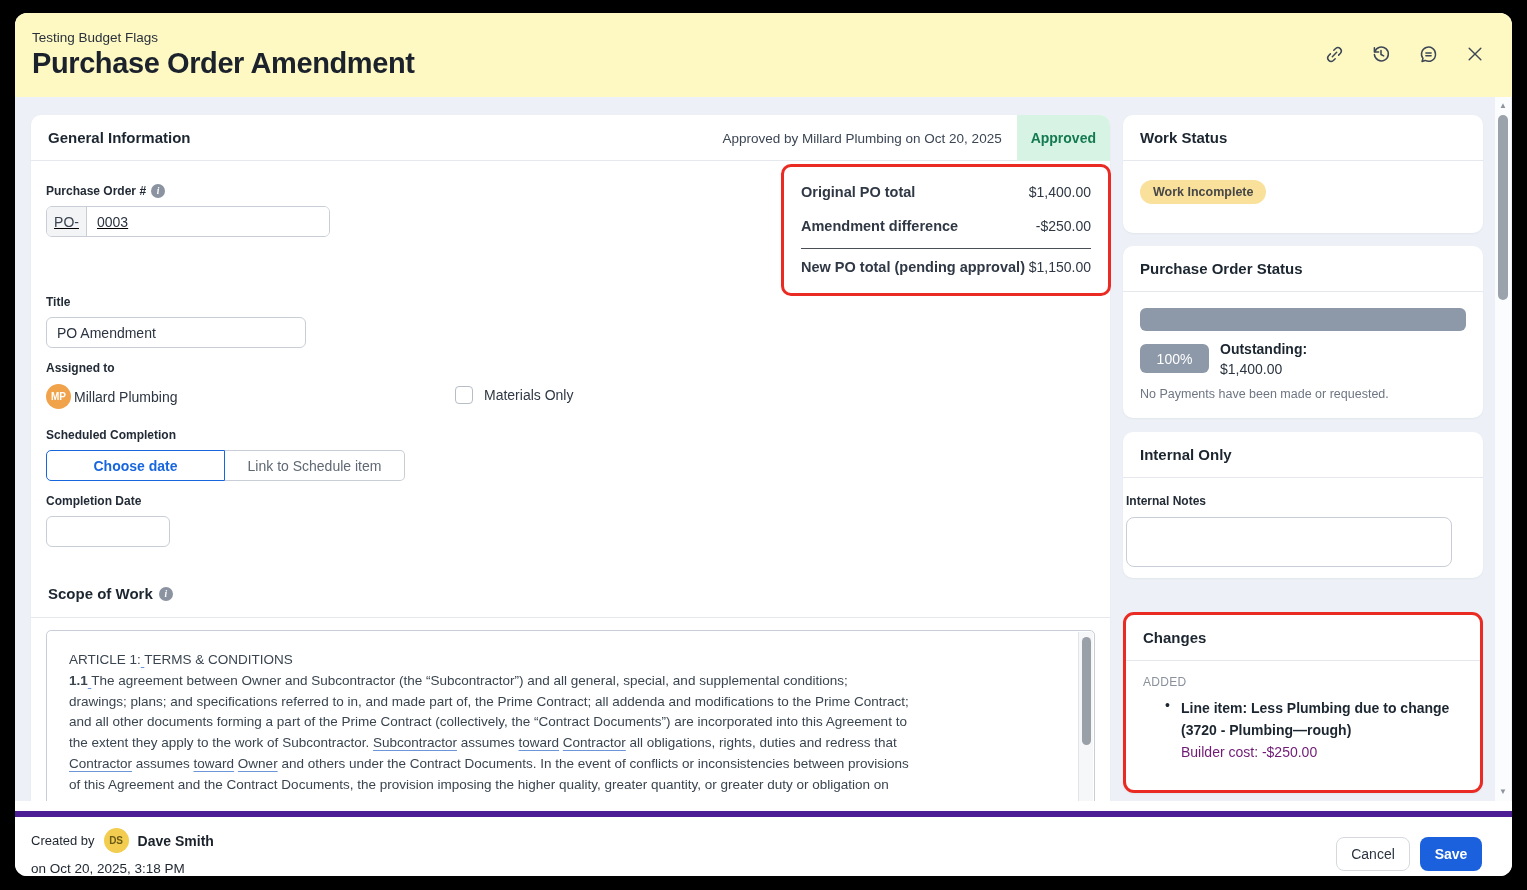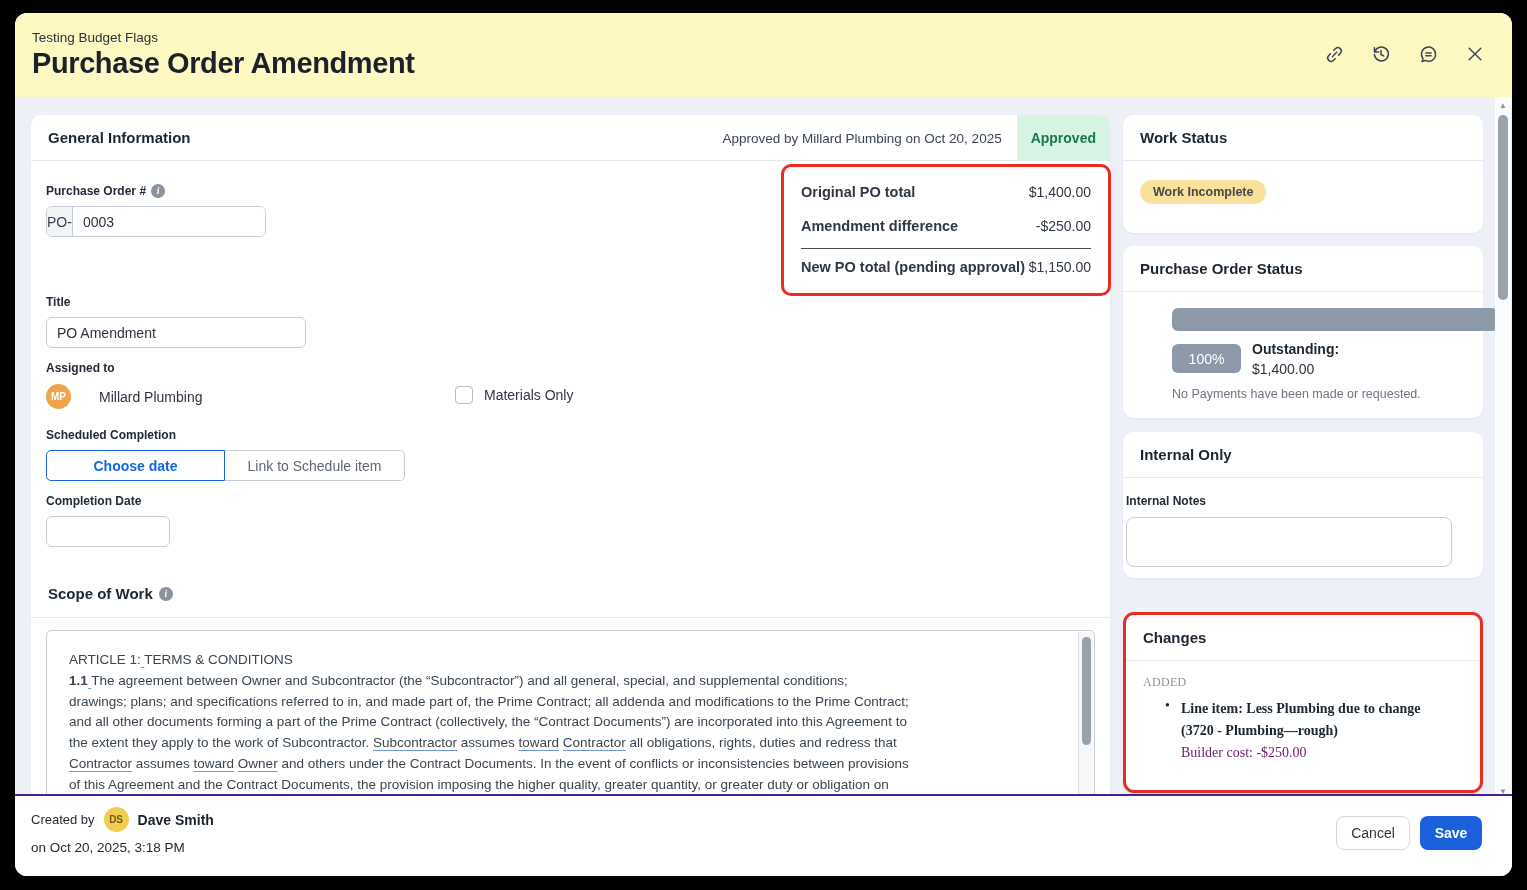--- a/index.html
+++ b/index.html
@@ -29,39 +29,39 @@
   .approval-wrap { position:absolute; right:0; top:0; height:46px; display:flex; align-items:center; }
   .approval-text { font-size:13.5px; color:#3c4654; margin-right:15px; }
   .approved-badge { height:46px; min-width:93px; background:#d6f3e4; color:#157a4f; font-weight:700; font-size:14px;
                     display:flex; align-items:center; justify-content:center; border-top-right-radius:10px; padding:0 14px; }
 
   .field-label { font-size:12px; font-weight:700; color:#222b36; display:flex; align-items:center; gap:5px; }
   .info-icon { width:14px; height:14px; border-radius:50%; background:#8b93a1; color:#fff; font-size:9.5px; font-weight:700;
                display:inline-flex; align-items:center; justify-content:center; font-style:italic; font-family:"Liberation Serif", serif; }
 
   .po-label { position:absolute; left:15px; top:69px; }
-  .po-group { position:absolute; left:15px; top:91px; width:220px; height:31px; display:flex;
-              border:1px solid #c9ced6; border-radius:6px; overflow:hidden; background:#fff; }
+  .po-group { position:absolute; left:15px; top:91px; width:284px; height:31px; display:flex;
+              border:1px solid #c9ced6; border-radius:6px; overflow:hidden; background:#fff;text-decoration:underline; }
   .po-prefix { width:40px; background:#f3f4f6; border-right:1px solid #c9ced6; display:flex; align-items:center; justify-content:center;
                font-size:14px; color:#3a4450; }
   .po-input { flex:1; border:0; outline:none; padding:0 10px; font-size:14px; color:#2b3440; font-family:inherit; }
 
   .totals-box { position:absolute; left:750px; top:49px; width:330px; height:132px; border:3px solid #ea2b23; border-radius:10px;
                 background:#fff; padding:13px 17px 0 17px; }
   .tot-row { display:flex; justify-content:space-between; align-items:center; height:24px; margin-bottom:10px; }
   .tot-label { font-size:14.5px; font-weight:600; color:#2f3844; }
   .tot-value { font-size:14px; color:#2f3844; }
   .tot-divider { border-top:1px solid #4a4f57; margin:2px 0 6px 0; }
 
   .title-label { position:absolute; left:15px; top:180px; }
   .title-input { position:absolute; left:15px; top:202px; width:260px; height:31px; border:1px solid #c9ced6; border-radius:6px;
                  padding:0 10px; font-size:14px; color:#2b3440; font-family:inherit; outline:none; }
 
   .assigned-label { position:absolute; left:15px; top:246px; }
-  .assignee-row { position:absolute; left:15px; top:269px; display:flex; align-items:center; gap:28px; }
+  .assignee-row { position:absolute; left:15px; top:269px; display:flex; align-items:center; gap:3px; }
   .avatar { width:25px; height:25px; border-radius:50%; display:flex; align-items:center; justify-content:center;
             font-size:10px; font-weight:700; }
   .avatar-mp { background:#f0a34b; color:#fff; }
   .assignee-name { font-size:14px; color:#2b3440; }
 
   .materials-row { position:absolute; left:424px; top:271px; display:flex; align-items:center; gap:11px; }
   .checkbox { width:18px; height:18px; border:1px solid #b6bdc7; border-radius:4px; background:#fff; cursor:pointer; }
   .materials-label { font-size:14px; color:#2f3844; }
 
   .sched-label { position:absolute; left:15px; top:313px; }
@@ -87,48 +87,48 @@
   
   .sidebar-card { left:1108px; width:360px; }
   .ws-card { top:18px; height:118px; }
   .pos-card { top:149px; height:172px; }
   .int-card { top:335px; height:146px; }
   .chg-card { top:515px; height:181px; border:3px solid #ea2b23; border-radius:11px; }
 
   .ws-badge { margin:19px 17px; display:inline-block; background:#f9e19c; border-radius:13px; padding:5px 13px;
               font-size:12.5px; font-weight:600; color:#474747; }
 
-  .pos-body { padding:16px 28px 0 17px;margin-left:32px; }
+  .pos-body { padding:16px 28px 0 17px; }
   .progress-bar { width:326px; height:23px; background:#8d99a8; border-radius:6px; }
   .pos-row { display:flex; margin-top:10px; gap:11px; }
   .pct-chip { width:69px; height:29px; background:#8d99a8; border-radius:6px; color:#fff; font-size:14px;
               display:flex; align-items:center; justify-content:center; margin-top:3px; }
   .outstanding-label { font-size:14px; font-weight:700; color:#1c2630; }
   .outstanding-value { font-size:14px; color:#2b3440; margin-top:4px; }
   .pos-note { font-size:12.5px; color:#6e7683; margin-top:10px; }
 
   .int-body { padding:16px 17px 0 3px; }
   .notes-textarea { width:326px; height:50px; border:1px solid #c9ced6; border-radius:8px; margin-top:9px; resize:none;
                     font-family:inherit; outline:none; padding:6px 10px; font-size:13px; }
 
-  .chg-body { padding:14px 17px 0 17px;font-family:Liberation Serif, serif; }
+  .chg-body { padding:14px 17px 0 17px; }
   .added-label { font-size:12px; color:#8a919c; letter-spacing:.3px; }
   .chg-item { display:flex; margin-top:8px; }
   .bullet { font-size:14px; color:#1c2630; width:16px; margin-left:22px; }
   .chg-line-bold { font-size:14px; font-weight:700; color:#1c2630; line-height:22px; }
   .chg-line { font-size:14px; color:#701a75; line-height:22px; }
 
   
   .main-scrollbar { position:absolute; right:1px; top:0; bottom:0; width:16px; background:#fbfcfd; }
   .scroll-arrow { position:absolute; left:0; width:16px; height:15px; color:#8d949e; font-size:8px; text-align:center; line-height:15px; cursor:pointer; }
   .arrow-up { top:1px; } .arrow-down { bottom:2px; }
   .main-thumb { position:absolute; left:3px; top:18px; width:10px; height:185px; background:#9aa2ac; border-radius:6px; cursor:grab; }
 
   
-  .modal-footer { position:absolute; left:0; bottom:0; width:1497px; height:82px; background:#fff; border-top:2px solid #4c1d95; }
+  .modal-footer { position:absolute; left:0; bottom:0; width:1497px; height:65px; background:#fff; border-top:6px solid #4c1d95; }
   .creator { position:absolute; left:16px; top:11px; }
   .creator-line1 { display:flex; align-items:center; gap:9px; }
   .created-by { font-size:13px; color:#1f2630; }
   .avatar-ds { background:#f2cd4f; color:#6b5b18; }
   .creator-name { font-size:14px; font-weight:700; color:#1b222c; }
   .created-on { font-size:13.5px; color:#1f2630; margin-top:8px; }
   .footer-btns { position:absolute; right:30px; top:20px; display:flex; gap:10px; }
   .btn { height:34px; border-radius:8px; font-size:14px; font-family:inherit; cursor:pointer; display:flex; align-items:center; justify-content:center; }
   .btn-cancel { width:74px; background:#fff; border:1px solid #d5d9de; color:#2b3440; }
   .btn-save { width:62px; background:#1b61dd; border:none; color:#fff; font-weight:700; }

